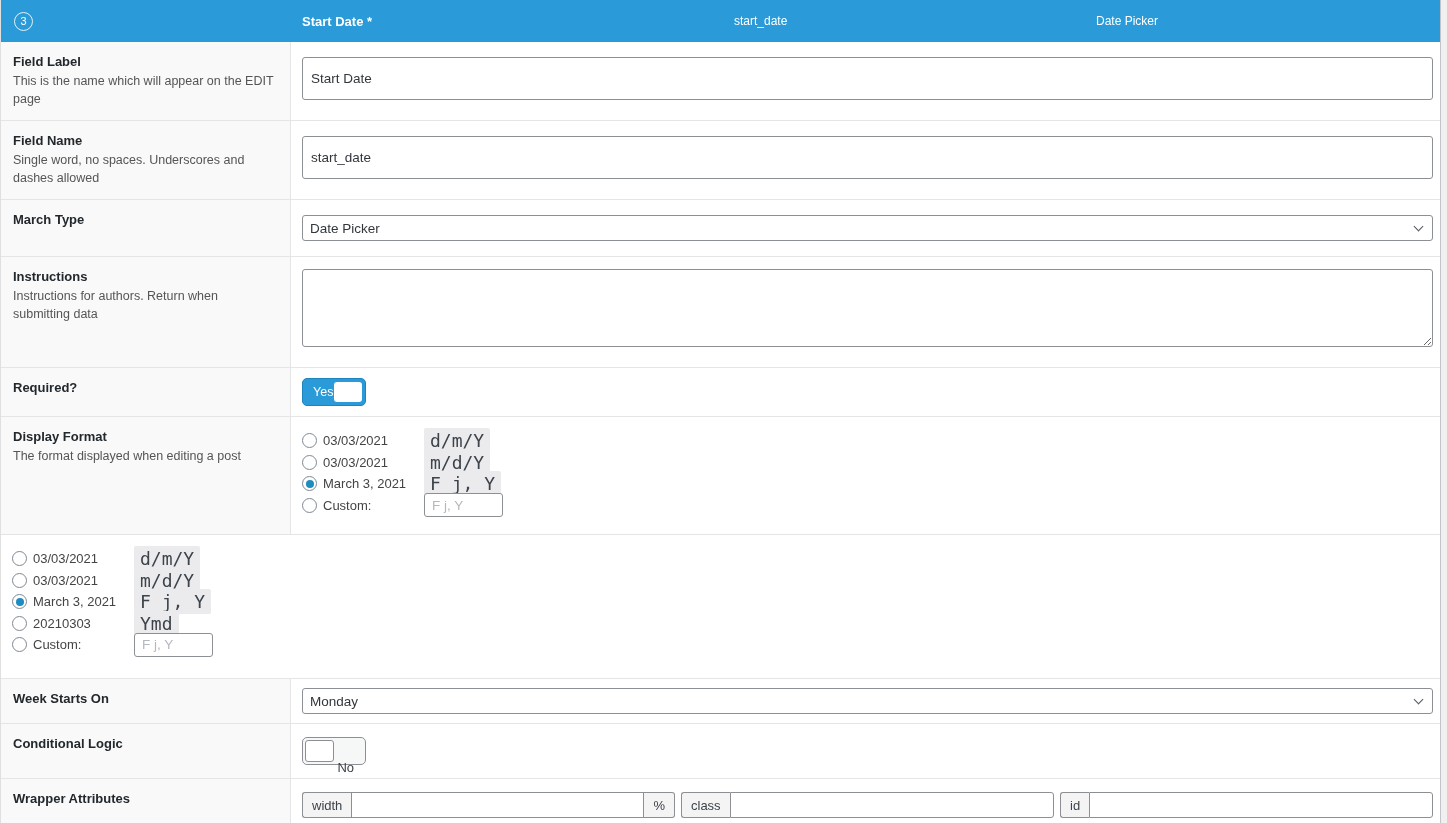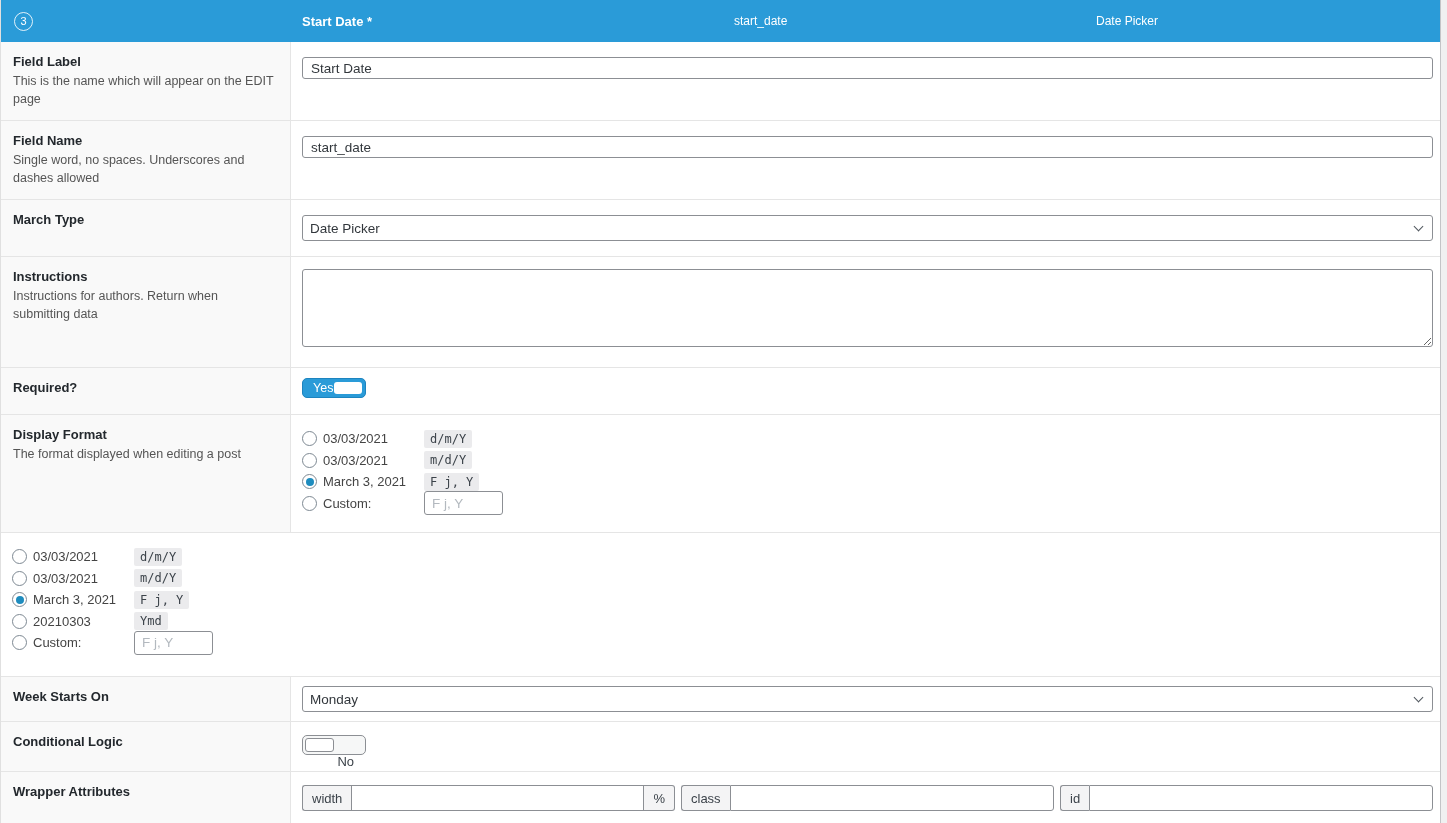--- a/index.html
+++ b/index.html
@@ -67,38 +67,38 @@
   
   input[type=text], textarea, select {
     font-family:"Liberation Sans", sans-serif;
     font-size:13.5px;
     color:#32373c;
     border:1px solid #8c8f94;
     border-radius:3px;
     background:#fff;
     outline:none;
   }
-  .text-input { width:100%; height:22px; padding:0 8px; }
+  .text-input { width:100%; height:43px; padding:0 8px; }
   textarea.instructions { width:100%; height:78px; padding:5px 8px; resize:vertical; display:block; }
   .select-wrap { position:relative; width:100%; }
   select.acf-select {
     width:100%; height:26px; padding:0 26px 0 7px;
     appearance:none; -webkit-appearance:none; -moz-appearance:none;
   }
   .chevron-down {
     position:absolute; right:11px; top:8px;
     width:7px; height:7px;
     border-right:1.5px solid #50575e;
     border-bottom:1.5px solid #50575e;
     transform:rotate(45deg);
     pointer-events:none;
   }
 
   
-  .toggle { width:64px; height:20px; border-radius:5px; position:relative; display:flex; align-items:center; cursor:pointer; }
+  .toggle { width:64px; height:28px; border-radius:5px; position:relative; display:flex; align-items:center; cursor:pointer; }
   .toggle-on { background:#2a9bd8; border:1px solid #1d84bf; }
   .toggle-on .t-txt { color:#fff; font-size:12.5px; margin-left:10px; }
   .toggle-on .t-knob { position:absolute; right:3px; top:3px; bottom:3px; width:28px; background:#fff; border-radius:3px; }
   .toggle-off { background:#f6f7f7; border:1px solid #8c8f94; justify-content:flex-end; }
   .toggle-off .t-txt { color:#3c434a; font-size:13px; margin-right:11px;margin-top:32px; }
   .toggle-off .t-knob { position:absolute; left:2px; top:2px; bottom:2px; width:29px; background:#fff; border:1px solid #8c8f94; border-radius:3px; }
 
   
   .radio-list { display:flex; flex-direction:column; }
   .radio-row { display:flex; align-items:center; height:21.5px; }
@@ -108,21 +108,21 @@
     border:1px solid #7e8993; border-radius:50%;
     background:#fff; margin-right:6px; position:relative;
   }
   .radio.checked::after {
     content:""; position:absolute; top:2.5px; left:2.5px; right:2.5px; bottom:2.5px;
     background:#1e8cbe; border-radius:50%;
   }
   .radio-txt { color:#444; font-size:13px; }
   .code-tag {
     font-family:"DejaVu Sans Mono", monospace;
-    font-size:12px; color:#3c434a;
+    font-size:18px; color:#3c434a;
     background:#ebebed;
     padding:2px 6px;
     border-radius:2px;
   }
   .custom-input {
     width:79px; height:24px; padding:0 7px;
     border:1px solid #ccd0d4;
     font-size:13px;
   }
   .custom-input::placeholder { color:#b3b9bf; }

